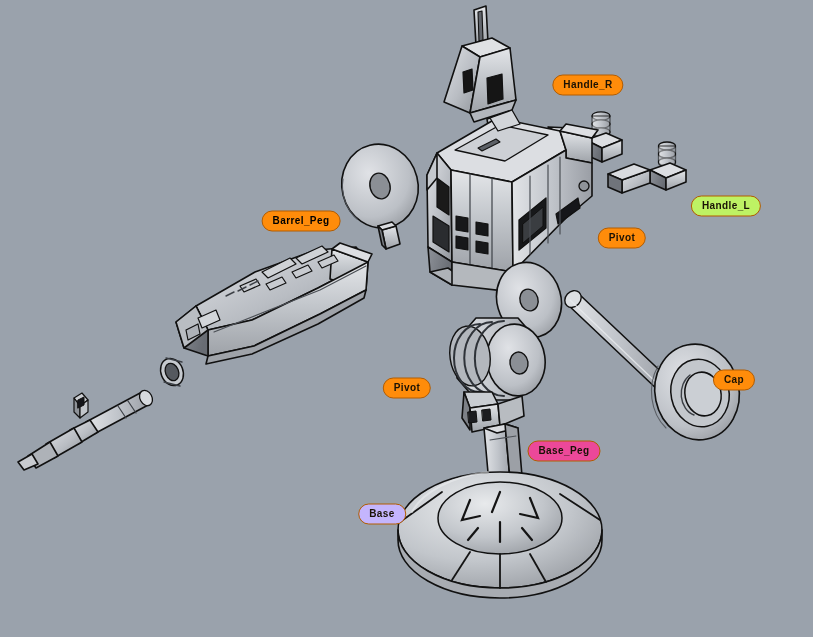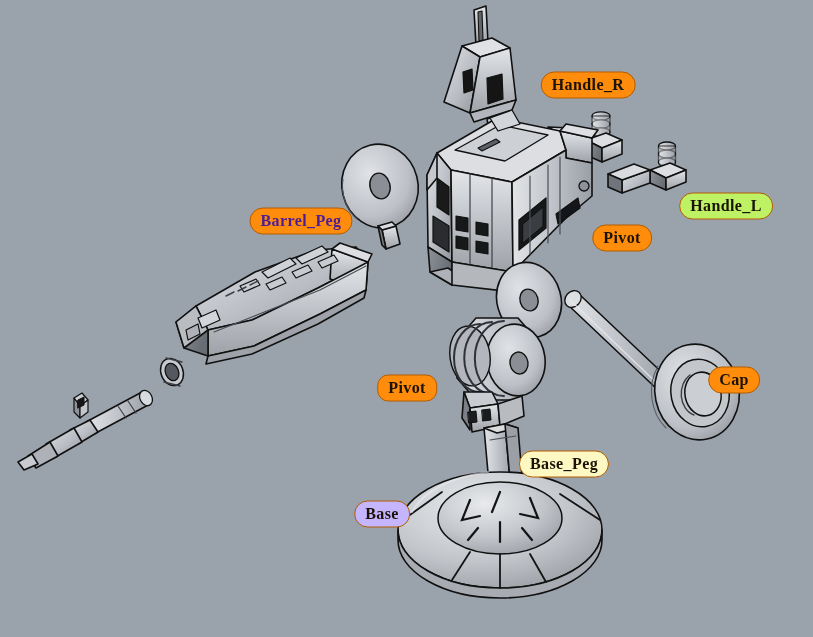--- a/index.html
+++ b/index.html
@@ -22,27 +22,27 @@
     height: 637px;
   }
   .label {
     position: absolute;
     box-sizing: border-box;
     background: #ff8c0a;
     border: 1.6px solid #b35c00;
     border-radius: 999px;
     color: #1a1205;
     font-weight: bold;
-    font-size: 16px;
+    font-size: 10px;
     letter-spacing: 0.4px;
     line-height: 1;
     padding: 4px 10px 5px 10px;
     white-space: nowrap;
     transform: translate(-50%, -50%);
-    font-family: Liberation Serif, serif;
+    font-family: Liberation Sans, sans-serif;
     text-shadow: none;
   }
 </style>
 </head>
 <body style="background: rgb(154, 162, 172);">
 
 <div id="viewport" style="background: rgb(154, 162, 172); width: 813px; height: 637px;">
 
   <svg id="model-canvas" viewBox="0 0 813 637" xmlns="http://www.w3.org/2000/svg">
     <defs>
@@ -323,28 +323,28 @@
         <path d="M412,512 a102,58 0 0 1 76,-40" fill="none" stroke="#eceef0" stroke-width="2" opacity="0.55"></path>
       </g>
 
     </g>
   </svg>
 
   <div class="label" style="left: 588px; top: 85px; background: rgb(255, 140, 10); border-color: rgb(179, 92, 0); color: rgb(26, 18, 5);">Handle_R</div>
 
   <div class="label" style="left: 726px; top: 206px; background: #bef264; border-color: rgb(179, 92, 0); color: rgb(26, 18, 5);">Handle_L</div>
 
-  <div class="label" style="left: 301px; top: 221px; background: rgb(255, 140, 10); border-color: rgb(179, 92, 0); color: #4c1d95; text-align: right;">Barrel_Peg</div>
+  <div class="label" style="left: 301px; top: 221px; background: rgb(255, 140, 10); border-color: rgb(179, 92, 0); color: #000000; text-align: right;">Barrel_Peg</div>
 
   <div class="label" style="left: 622px; top: 238px; background: rgb(255, 140, 10); border-color: rgb(179, 92, 0); color: rgb(26, 18, 5);">Pivot</div>
 
 
   <div class="label" style="left: 734px; top: 351px; background: rgb(255, 140, 10); border-color: rgb(179, 92, 0); color: rgb(26, 18, 5); margin-top: 29px;">Cap</div>
 
 
   <div class="label" style="left: 407px; top: 388px; background: rgb(255, 140, 10); border-color: rgb(179, 92, 0); color: rgb(26, 18, 5); border-radius: 11px;">Pivot</div>
 
 
-  <div class="label" style="left: 564px; top: 464px; background: #fef9c3; border-color: rgb(179, 92, 0); color: rgb(26, 18, 5);">Base_Peg</div>
+  <div class="label" style="left: 564px; top: 451px; background: #ec4899; border-color: rgb(179, 92, 0); color: rgb(26, 18, 5);">Base_Peg</div>
 
   <div class="label" style="left: 382px; top: 514px; background: #c4b5fd; border-color: rgb(179, 92, 0); color: rgb(26, 18, 5);">Base</div>
 
 </div>
 
 </body></html>

